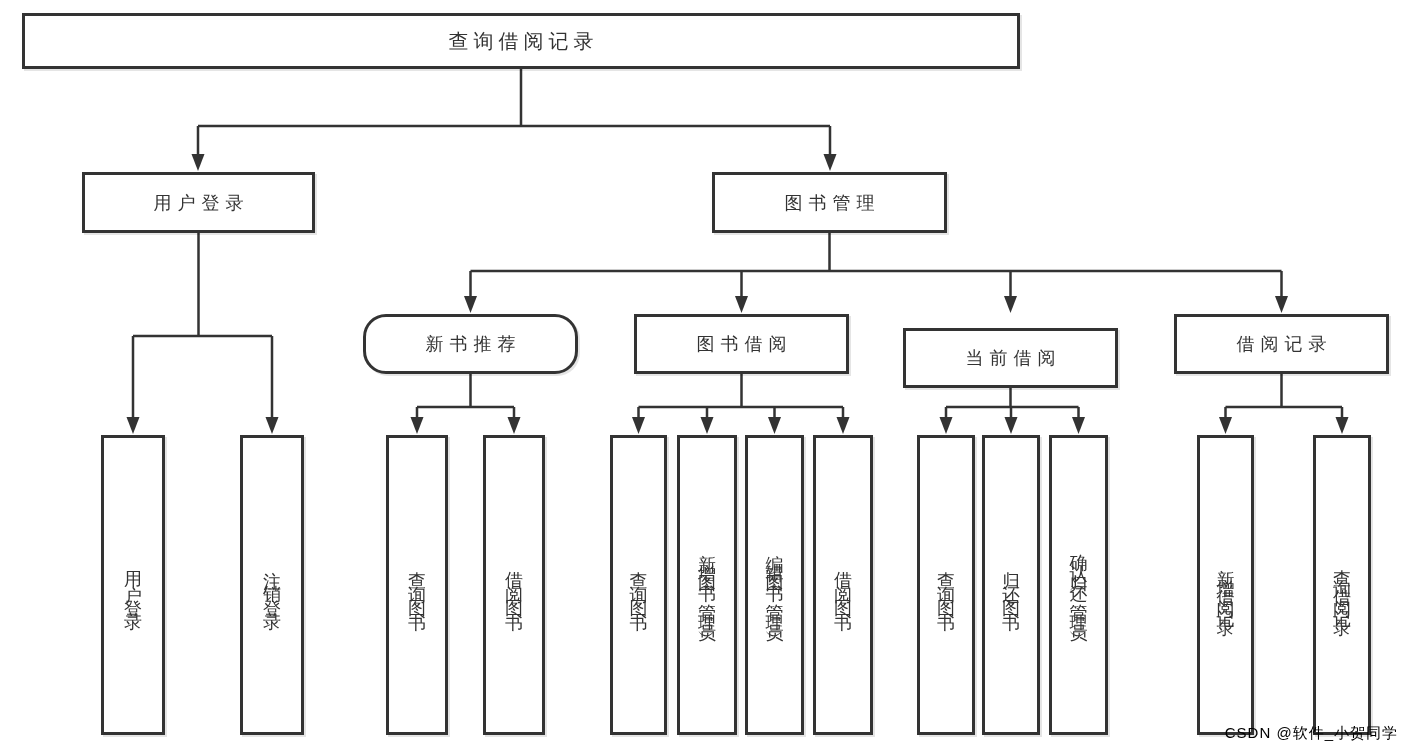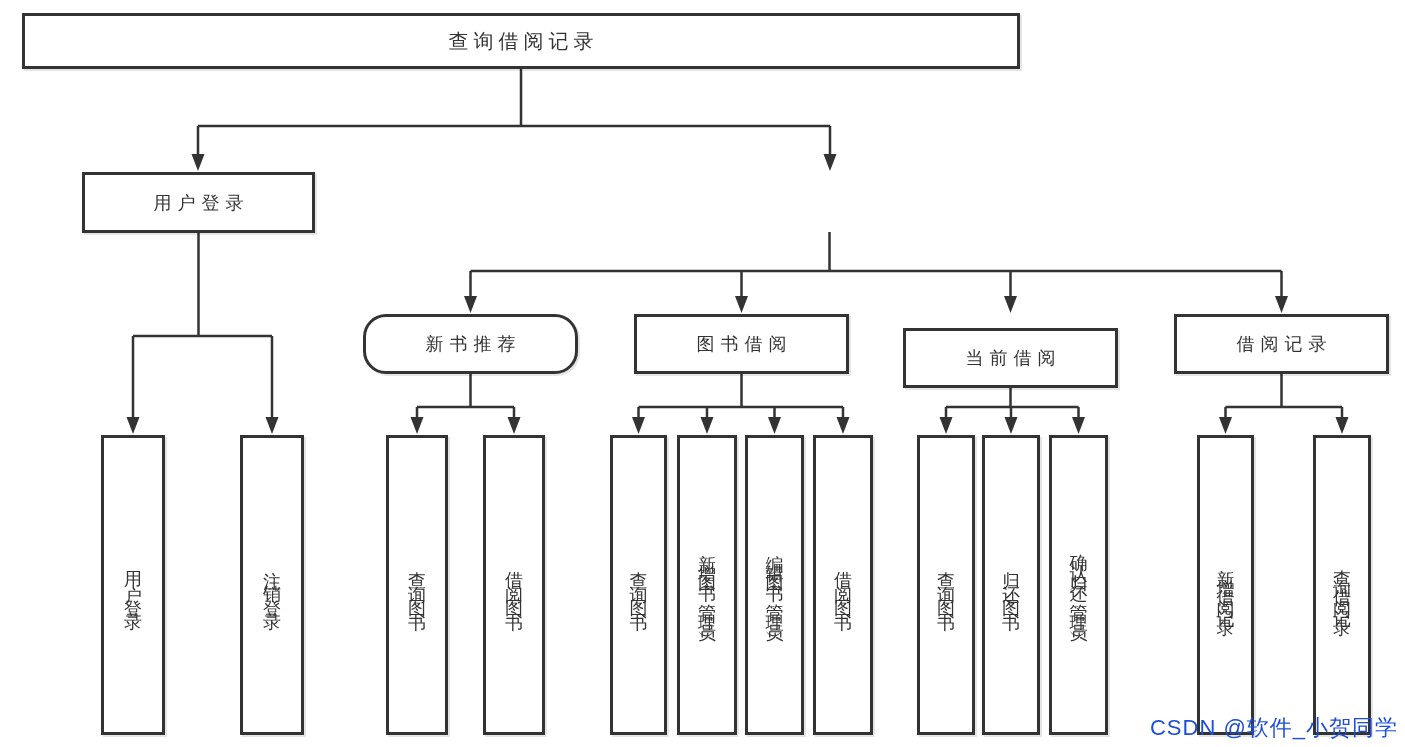--- a/index.html
+++ b/index.html
@@ -48,22 +48,22 @@
     font-size: 18px;
     letter-spacing: 14px;
     line-height: 1;
     white-space: nowrap;
   }
   .vl.tight { letter-spacing: 10px; }
   .watermark {
     position: absolute;
     right: 7px;
     bottom: 4px;
-    font-size: 22px;
-    color: #1d4ed8;
+    font-size: 15px;
+    color: #000000;
     letter-spacing: 1px;
     z-index: 3;
     white-space: nowrap;
   }
 
   
   #n-root           { left: 22px;   top: 13px;  width: 998px; height: 56px; }
   #n-user-login     { left: 82px;   top: 172px; width: 233px; height: 61px; }
   #n-book-mgmt      { left: 712px;  top: 172px; width: 235px; height: 61px; }
   #n-new-book       { left: 363px;  top: 314px; width: 215px; height: 60px; border-radius: 23px; }
@@ -124,20 +124,23 @@
     </g>
   </svg>
 
   <div class="node" id="n-root">
     <span class="hl hl-root">查询借阅记录</span>
   </div>
 
   <div class="node" id="n-user-login">
     <span class="hl">用户登录</span>
   </div>
+  <div class="node" id="n-book-mgmt">
+    <span class="hl">图书管理</span>
+  </div>
 
   <div class="node" id="n-new-book">
     <span class="hl">新书推荐</span>
   </div>
   <div class="node" id="n-book-borrow">
     <span class="hl">图书借阅</span>
   </div>
   <div class="node" id="n-current-borrow">
     <span class="hl">当前借阅</span>
   </div>

